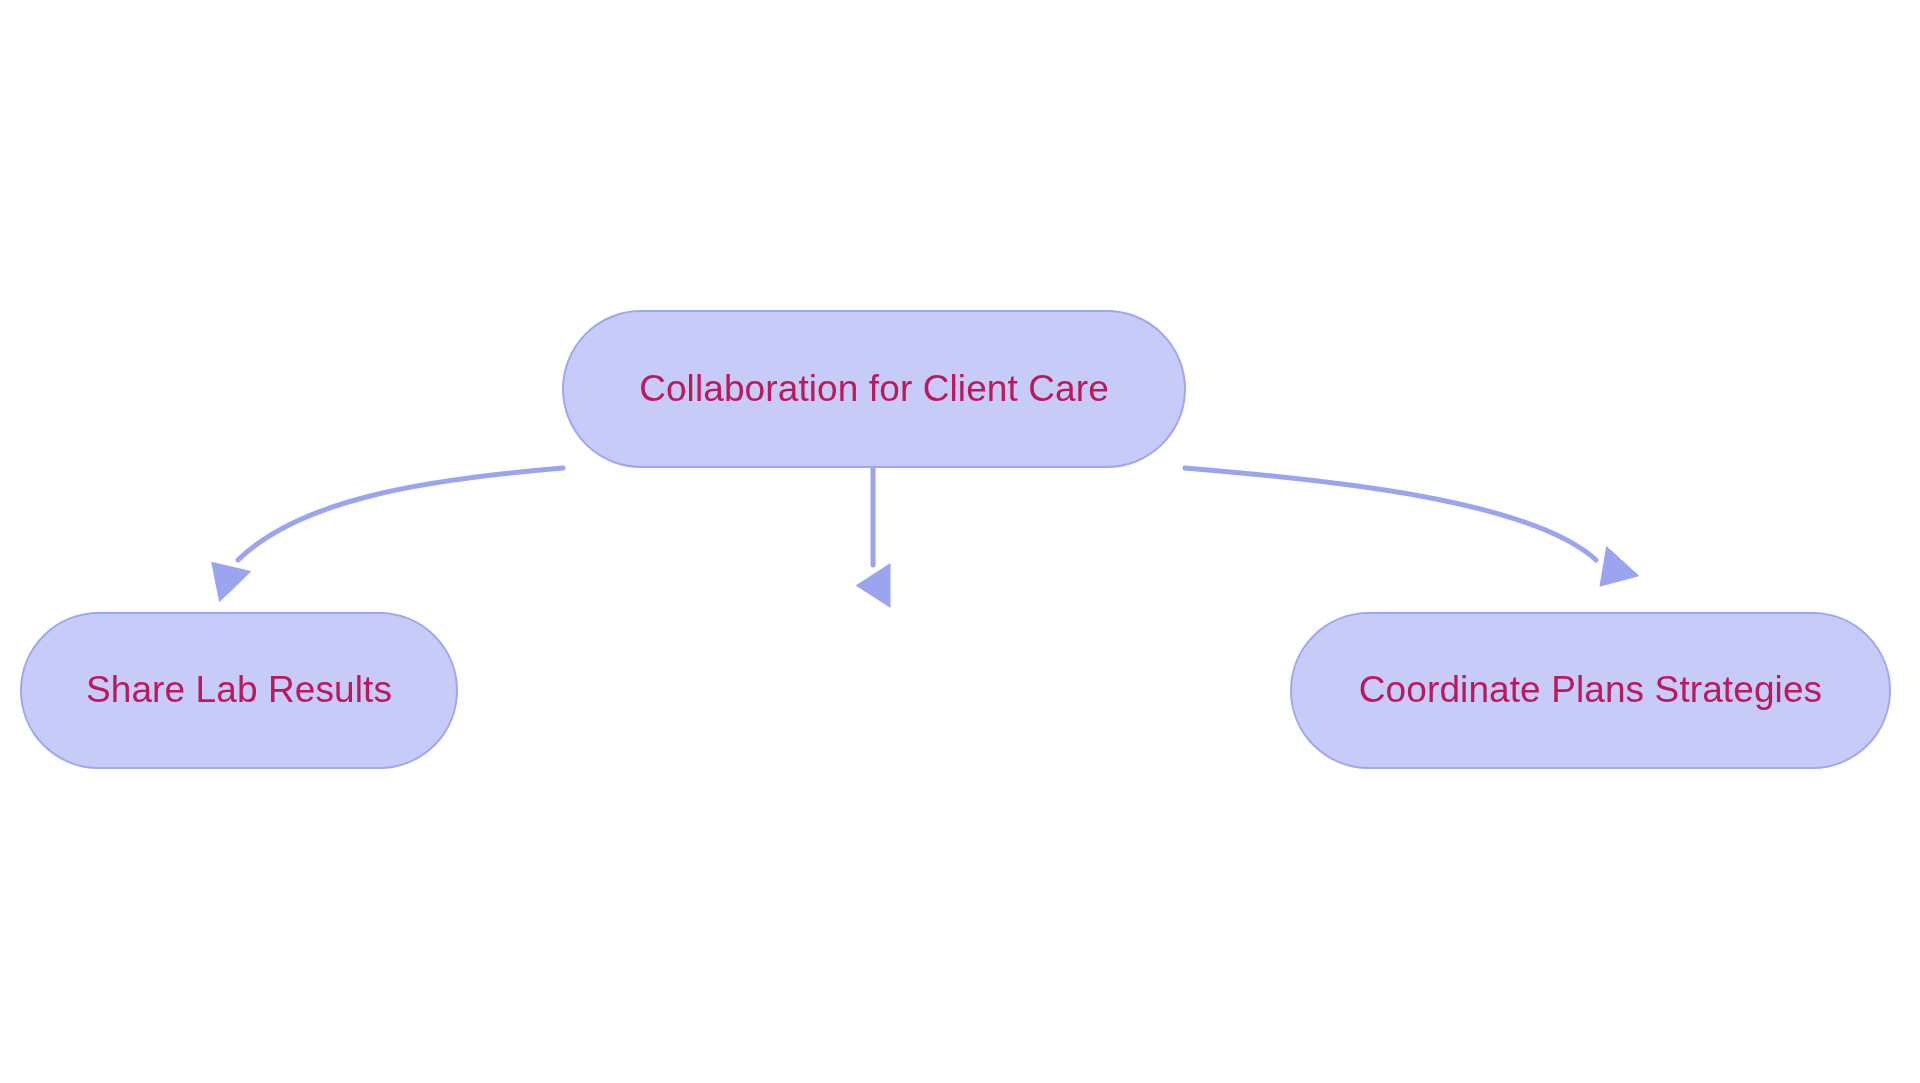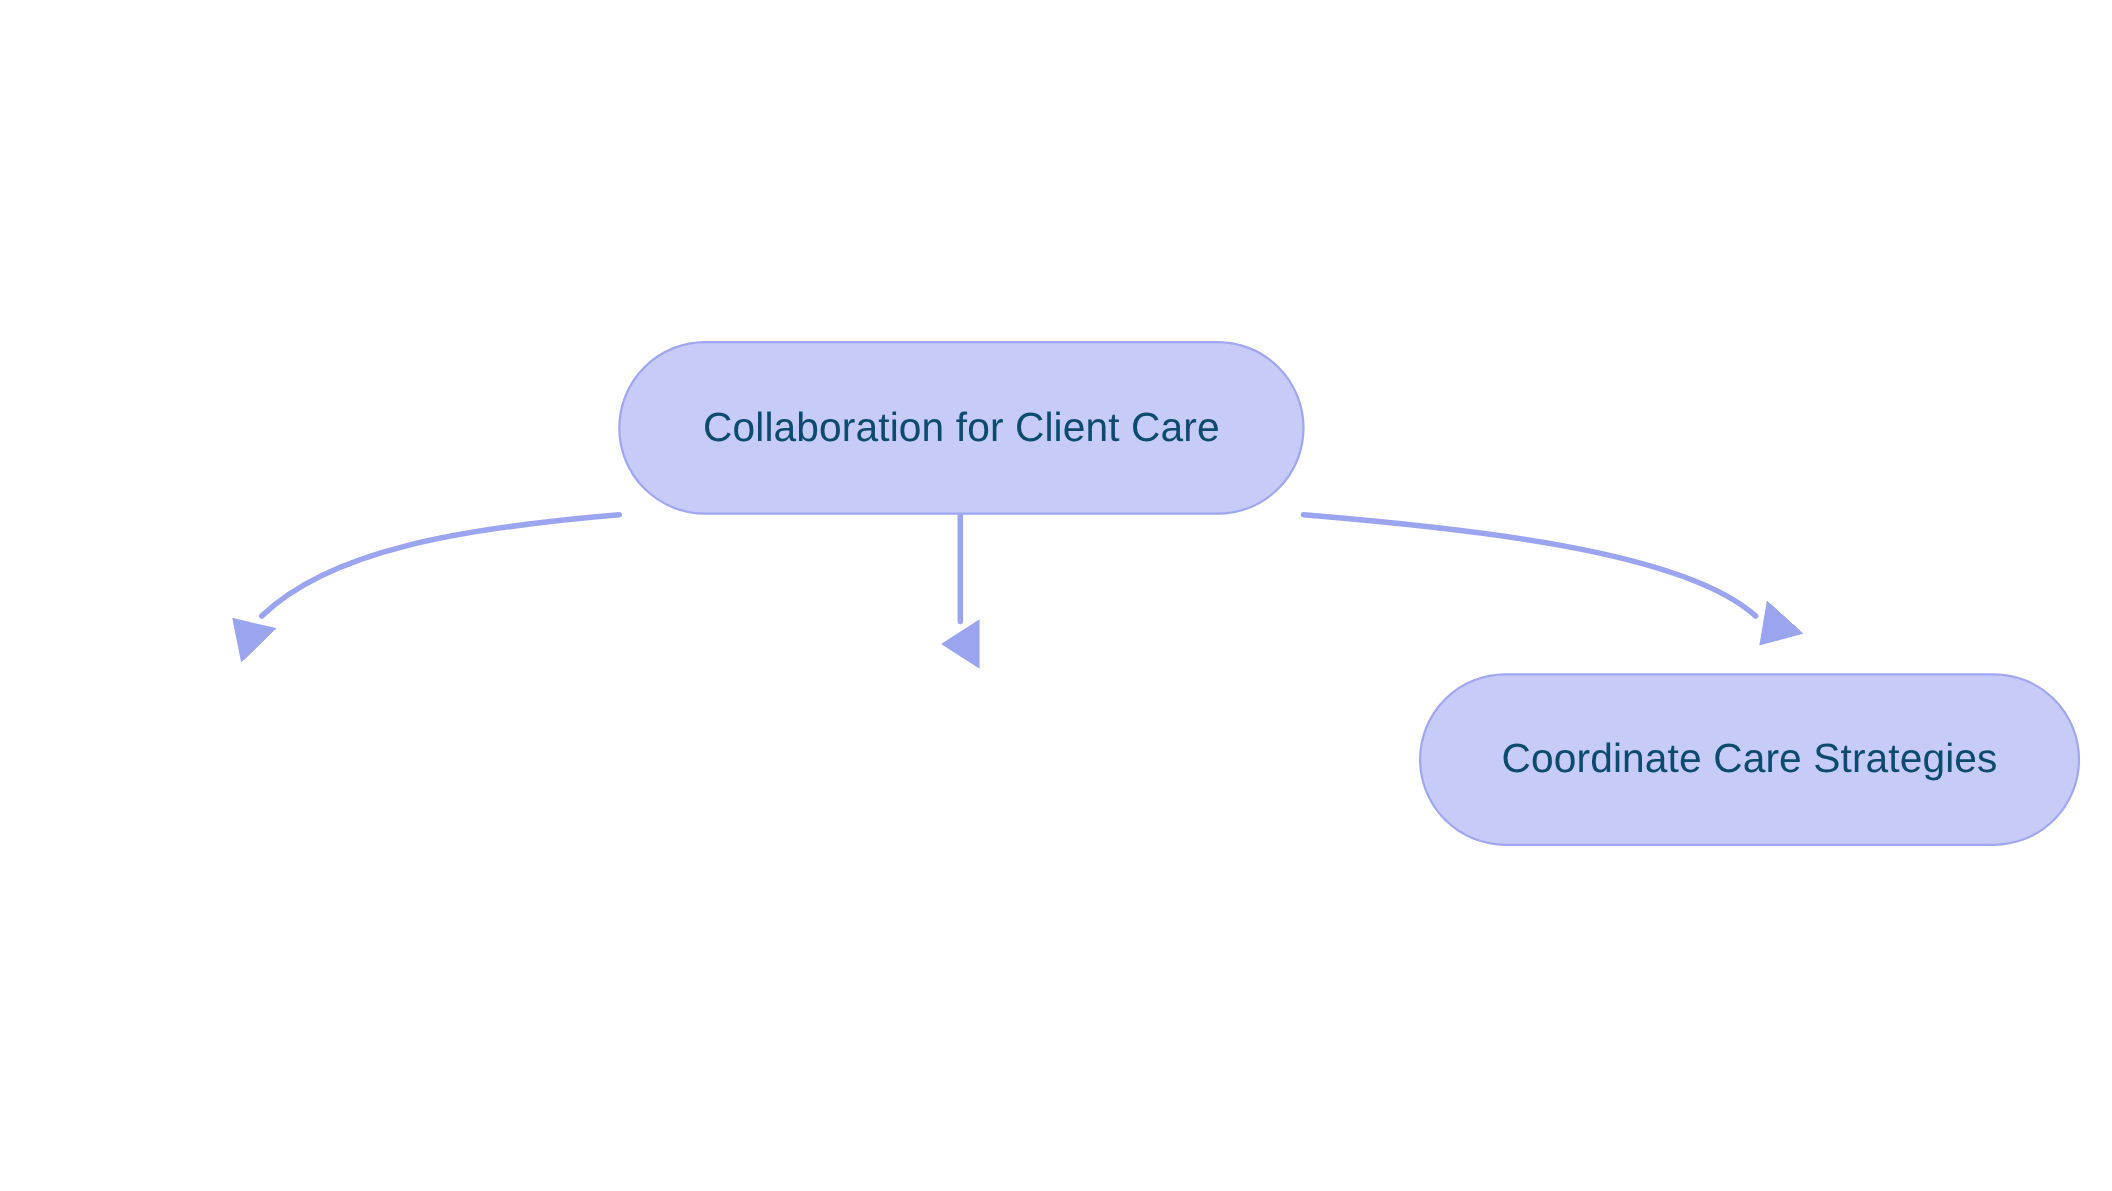--- a/index.html
+++ b/index.html
@@ -33,21 +33,21 @@
     box-sizing: border-box;
     display: flex;
     align-items: center;
     justify-content: center;
     background: #c7cbf8;
     border: 2px solid #9ea7f0;
     border-radius: 999px;
     text-align: center;
   }
   .node-label {
-    color: #0c4a6e;
+    color: #be185d;
     font-family: "Liberation Sans", sans-serif;
     font-weight: 400;
     letter-spacing: 0.1px;
     white-space: nowrap;
     line-height: 1.1;
     text-align: center;
   }
   #node-root {
     left: 562px;
     top: 310px;
@@ -91,19 +91,22 @@
 
     <path d="M 873,468 L 873,565" fill="none" stroke="#9ba4ee" stroke-width="5" stroke-linecap="round" marker-end="url(#arrowhead)"></path>
 
     <path d="M 1185,468 C 1330,480 1530,500 1596,560" fill="none" stroke="#9ba4ee" stroke-width="5" stroke-linecap="round" marker-end="url(#arrowhead)"></path>
   </svg>
 
   <div class="node root" id="node-root">
     <span class="node-label">Collaboration for Client Care</span>
   </div>
 
+  <div class="node child" id="node-share-lab-results">
+    <span class="node-label">Share Lab Results</span>
+  </div>
 
 
   <div class="node child" id="node-coordinate-care-strategies">
-    <span class="node-label">Coordinate Care Strategies</span>
+    <span class="node-label">Coordinate Plans Strategies</span>
   </div>
 
 </div>
 
 </body></html>

